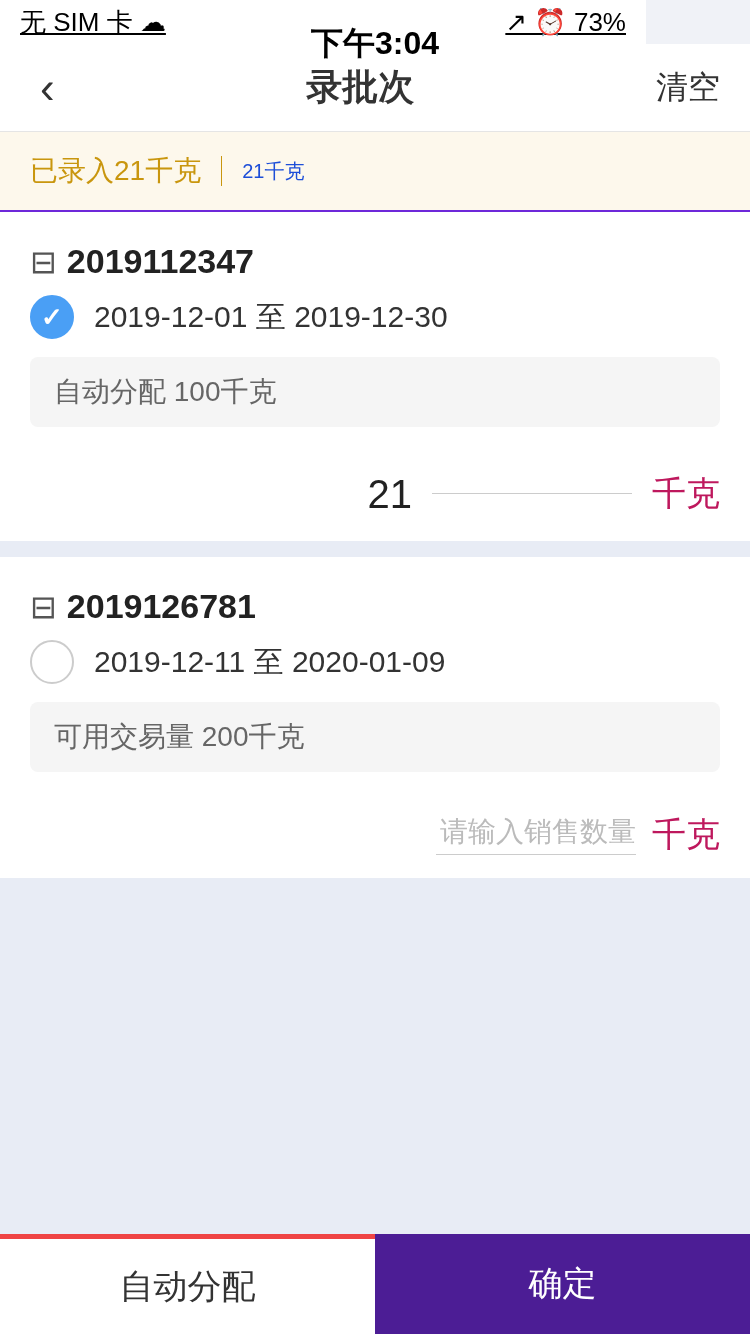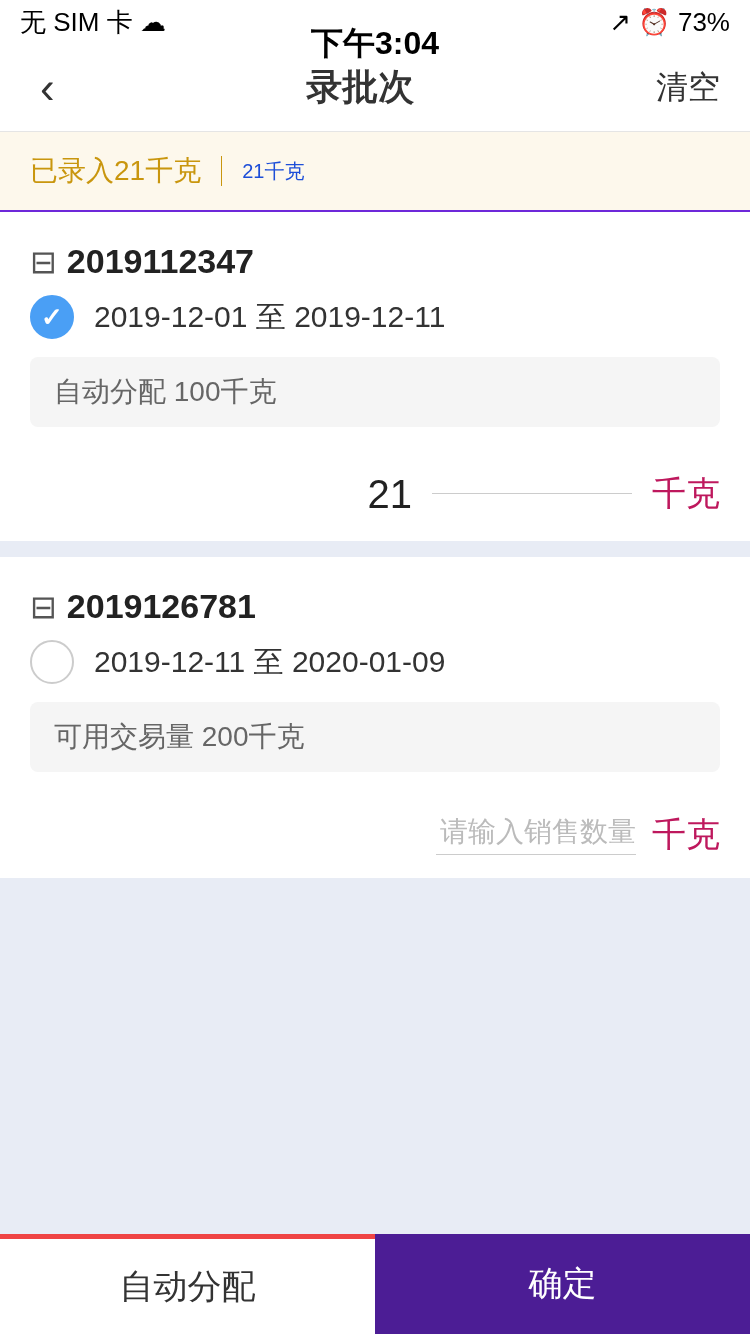--- a/index.html
+++ b/index.html
@@ -7,28 +7,29 @@
     body {
       width: 750px;
       min-height: 1334px;
       font-family: -apple-system, 'PingFang SC', 'Helvetica Neue', Arial, sans-serif;
       background: #f0f2f7;
       overflow-x: hidden;
     }
 
     
     .status-bar {
-      width: 750px;
+      width: 646px;
       height: 44px;
       background: #fff;
       display: flex;
       align-items: center;
       justify-content: space-between;
       padding: 0 20px;
       font-size: 28px;
+      text-decoration: underline;
     }
     .status-left {
       display: flex;
       align-items: center;
       gap: 8px;
       font-size: 26px;
     }
     .status-center {
       font-size: 32px;
       font-weight: 600;
@@ -277,21 +278,21 @@
 </div>
 
 <div class="batch-card">
   <div class="batch-card-inner-padded">
     <div class="batch-id-row">
       <span class="batch-icon">⊟</span>
       <span class="batch-id">2019112347</span>
     </div>
     <div class="batch-date-row">
       <div class="radio-circle checked"></div>
-      <span class="batch-date">2019-12-01 至 2019-12-11</span>
+      <span class="batch-date">2019-12-01 至 2019-12-30</span>
     </div>
     <div class="available-qty-box">自动分配 100千克</div>
   </div>
   <div class="qty-row-wrapper" style="justify-content: flex-end; gap: 20px; padding: 24px 30px;">
     <span class="qty-display">21</span>
     <div style="width:200px; border-bottom:1px solid #ccc; margin-bottom:2px;"></div>
     <span class="qty-unit-label">千克</span>
   </div>
 </div>
 

